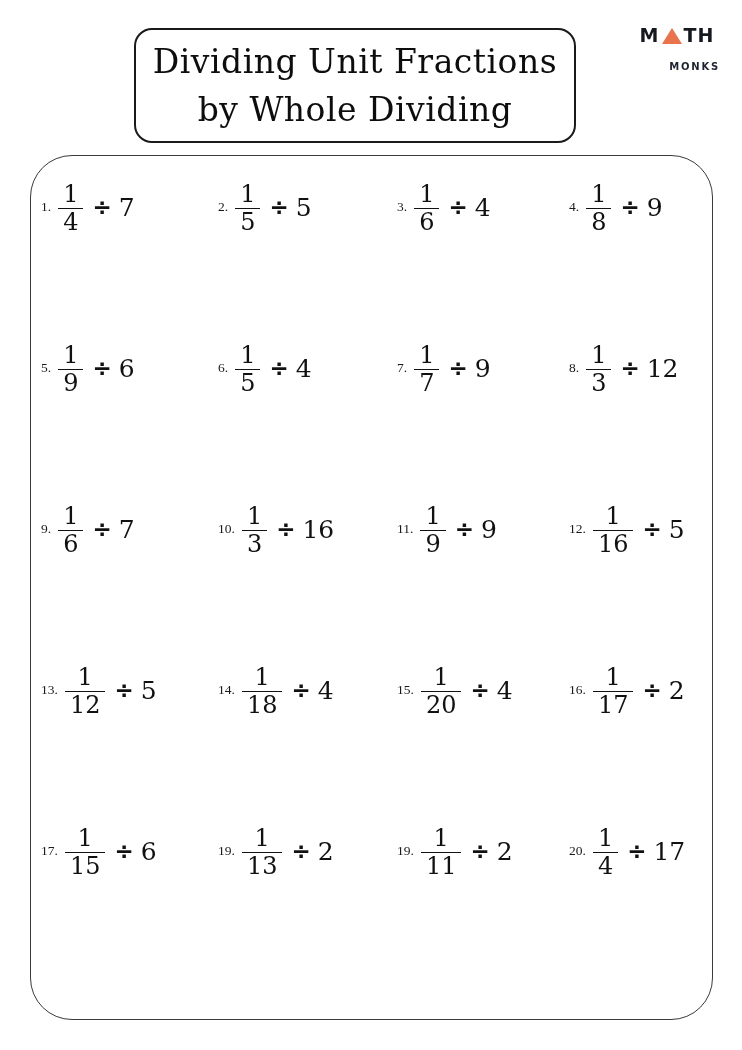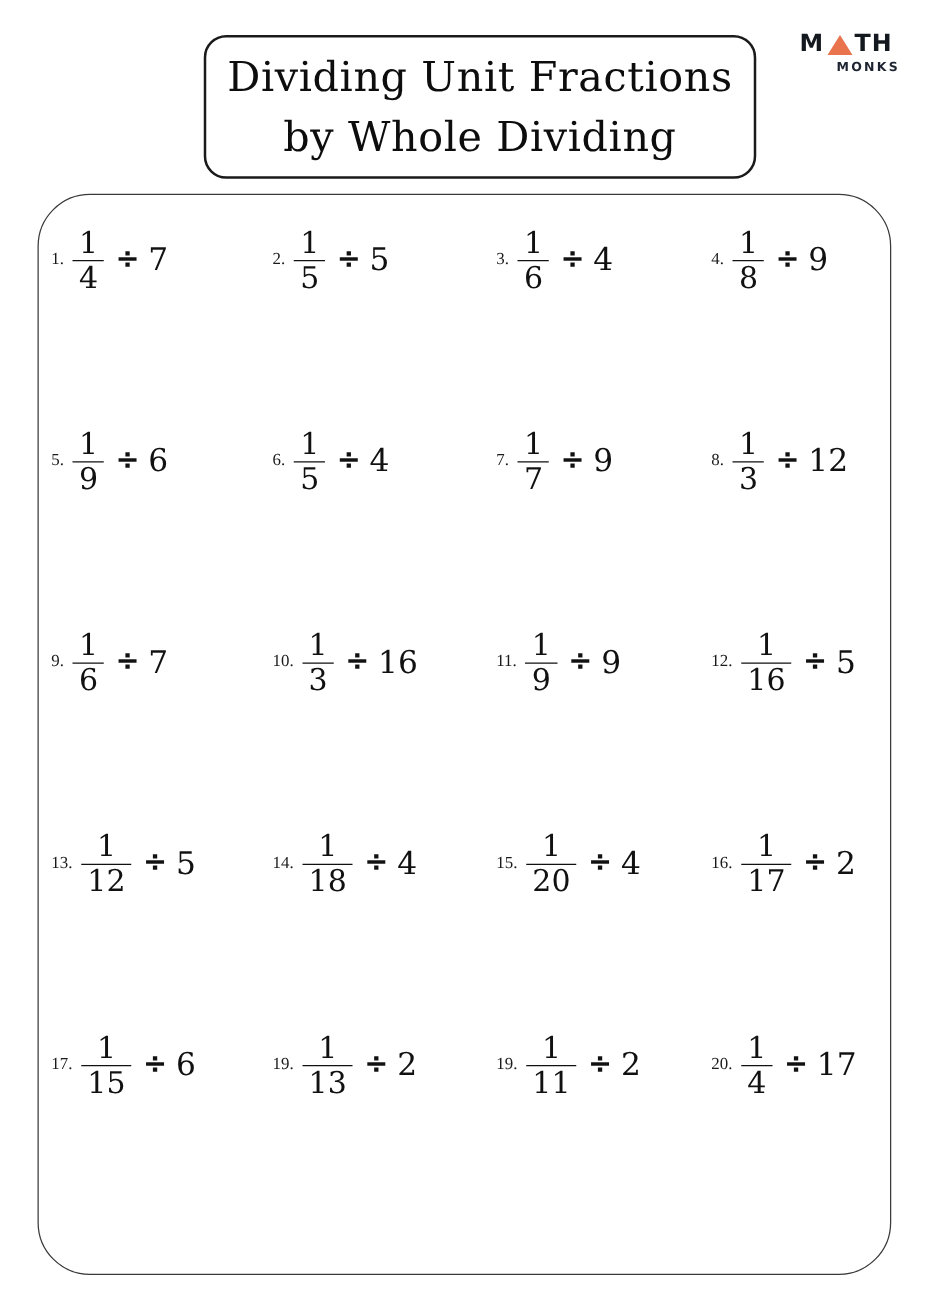--- a/index.html
+++ b/index.html
@@ -4,21 +4,21 @@
 <style>
   html,body{margin:0;padding:0;background:#ffffff;}
   body{
     width:742px;height:1050px;position:relative;
     font-family:"DejaVu Serif", serif;color:#1a1a1a;overflow:hidden;
   }
 
   
   .header{position:relative;width:742px;height:155px;}
   .title-box{
-    position:absolute;left:163px;top:28px;width:442px;height:115px;
+    position:absolute;left:134px;top:28px;width:442px;height:115px;
     box-sizing:border-box;border:2px solid #1a1a1a;border-radius:18px;
     display:flex;flex-direction:column;justify-content:center;align-items:center;
     background:#fff;
   }
   .title-line{
     font-family:"DejaVu Serif", serif;font-size:33px;line-height:48px;
     color:#0d0d0d;white-space:nowrap;letter-spacing:0.5px;
   }
 
   .logo{position:absolute;right:22px;top:26px;width:86px;text-align:center;}
@@ -27,21 +27,21 @@
     font-family:"DejaVu Sans", sans-serif;font-weight:bold;font-size:19px;
     letter-spacing:1px;color:#14181f;line-height:19px;
   }
   .tri{
     width:0;height:0;display:inline-block;
     border-left:10px solid transparent;border-right:10px solid transparent;
     border-bottom:16px solid #e8734d;margin:0 1px 1px 1px;
   }
   .logo-bottom{
     font-family:"DejaVu Sans", sans-serif;font-weight:bold;font-size:10px;
-    letter-spacing:1.8px;color:#1d2330;text-align:right;margin-top:4px;
+    letter-spacing:1.8px;color:#1d2330;text-align:right;margin-top:16px;
   }
 
   
   .sheet{
     position:absolute;left:30px;top:155px;width:683px;height:865px;
     box-sizing:border-box;border:1.4px solid #3a3a3a;border-radius:42px;
     background:#fff;
   }
   .grid{
     display:grid;

